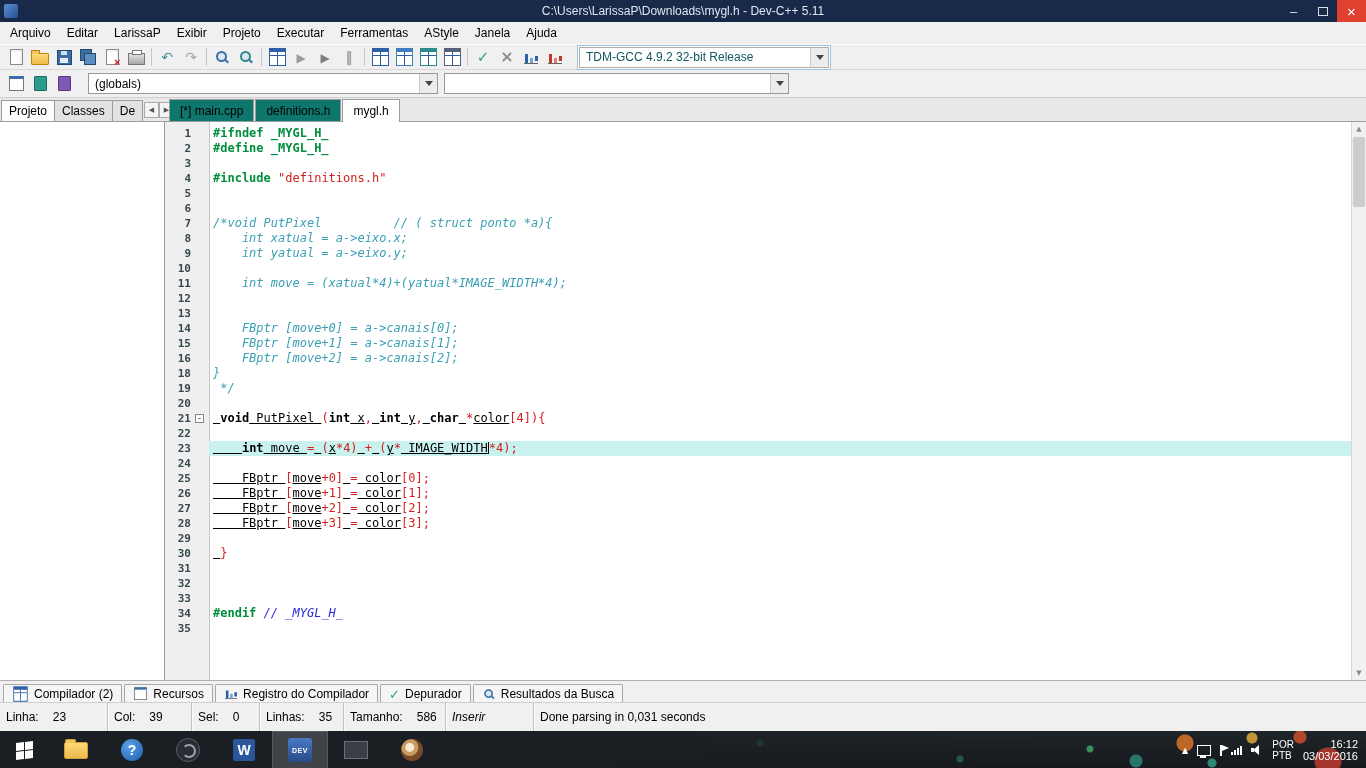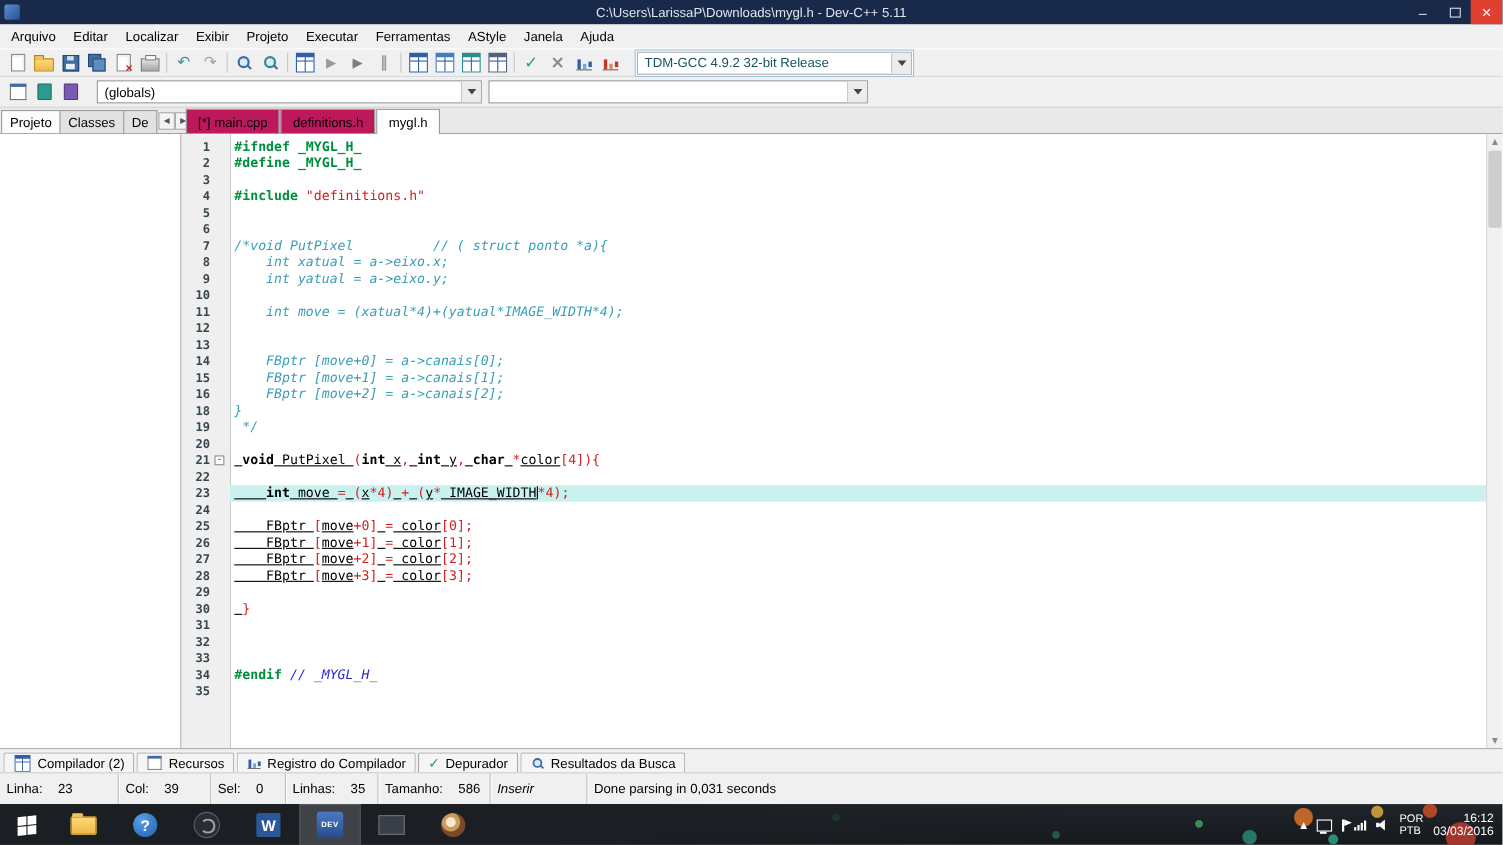--- a/index.html
+++ b/index.html
@@ -85,21 +85,21 @@
   .members{width:345px;margin-left:6px;}
 
   
   .tabrow{height:24px;background:#e9e9e9;display:flex;align-items:flex-end;flex:0 0 24px;border-bottom:1px solid #9c9c9c;box-sizing:border-box;}
   .left-tabs{width:165px;flex:0 0 165px;display:flex;align-items:flex-end;height:100%;box-sizing:border-box;padding-left:1px;}
   .ltab{padding:3px 7px 4px;border:1px solid #9c9c9c;border-bottom:none;background:#e2e2e2;margin-right:-1px;height:13px;}
   .ltab.active{background:#fcfcfc;position:relative;z-index:2;}
   .ltab-arrows{display:flex;margin-left:2px;margin-bottom:3px;}
   .ltab-arr{width:13px;height:14px;border:1px solid #aaa;background:#f4f4f4;display:flex;align-items:center;justify-content:center;font-size:7px;color:#555;font-family:"DejaVu Sans",sans-serif;}
   .file-tabs{flex:1;display:flex;align-items:flex-end;height:100%;padding-left:4px;}
-  .ftab{padding:4px 10px 4px;border:1px solid #9c9c9c;border-bottom:none;background:#be185d;margin-right:1px;height:13px;}
+  .ftab{padding:4px 10px 4px;border:1px solid #9c9c9c;border-bottom:none;background:#0f766e;margin-right:1px;height:13px;}
   .ftab.active{background:#ffffff;position:relative;z-index:3;margin-bottom:-1px;padding-bottom:5px;}
 
   
   .main{flex:0 0 558px;height:558px;display:flex;background:#fff;}
   .sidepanel{width:164px;flex:0 0 164px;background:#fff;border-right:1px solid #9c9c9c;}
   .editor{flex:1;position:relative;overflow:hidden;
     background:linear-gradient(90deg,#efefef 0 44px,#c6c6c6 44px 45px,#ffffff 45px);}
   .lines{padding-top:4px;font-family:"DejaVu Sans Mono",monospace;font-size:12px;line-height:15px;}
   .ed-row{display:flex;height:15px;white-space:pre;}
   .ed-gut{width:26px;flex:0 0 26px;text-align:right;color:#37474f;font-weight:bold;font-size:11px;padding-right:3px;}
@@ -196,21 +196,21 @@
     <span class="winbtns">
       <span class="wb wb-min"></span>
       <span class="wb wb-max"></span>
       <span class="wb wb-close"></span>
     </span>
   </div>
 
   <div class="menubar">
       <span class="menu-item">Arquivo</span>
       <span class="menu-item">Editar</span>
-      <span class="menu-item">Localizar</span>
+      <span class="menu-item">LarissaP</span>
       <span class="menu-item">Exibir</span>
       <span class="menu-item">Projeto</span>
       <span class="menu-item">Executar</span>
       <span class="menu-item">Ferramentas</span>
       <span class="menu-item">AStyle</span>
       <span class="menu-item">Janela</span>
       <span class="menu-item">Ajuda</span>
     </div>
 
   <div class="toolbar">

